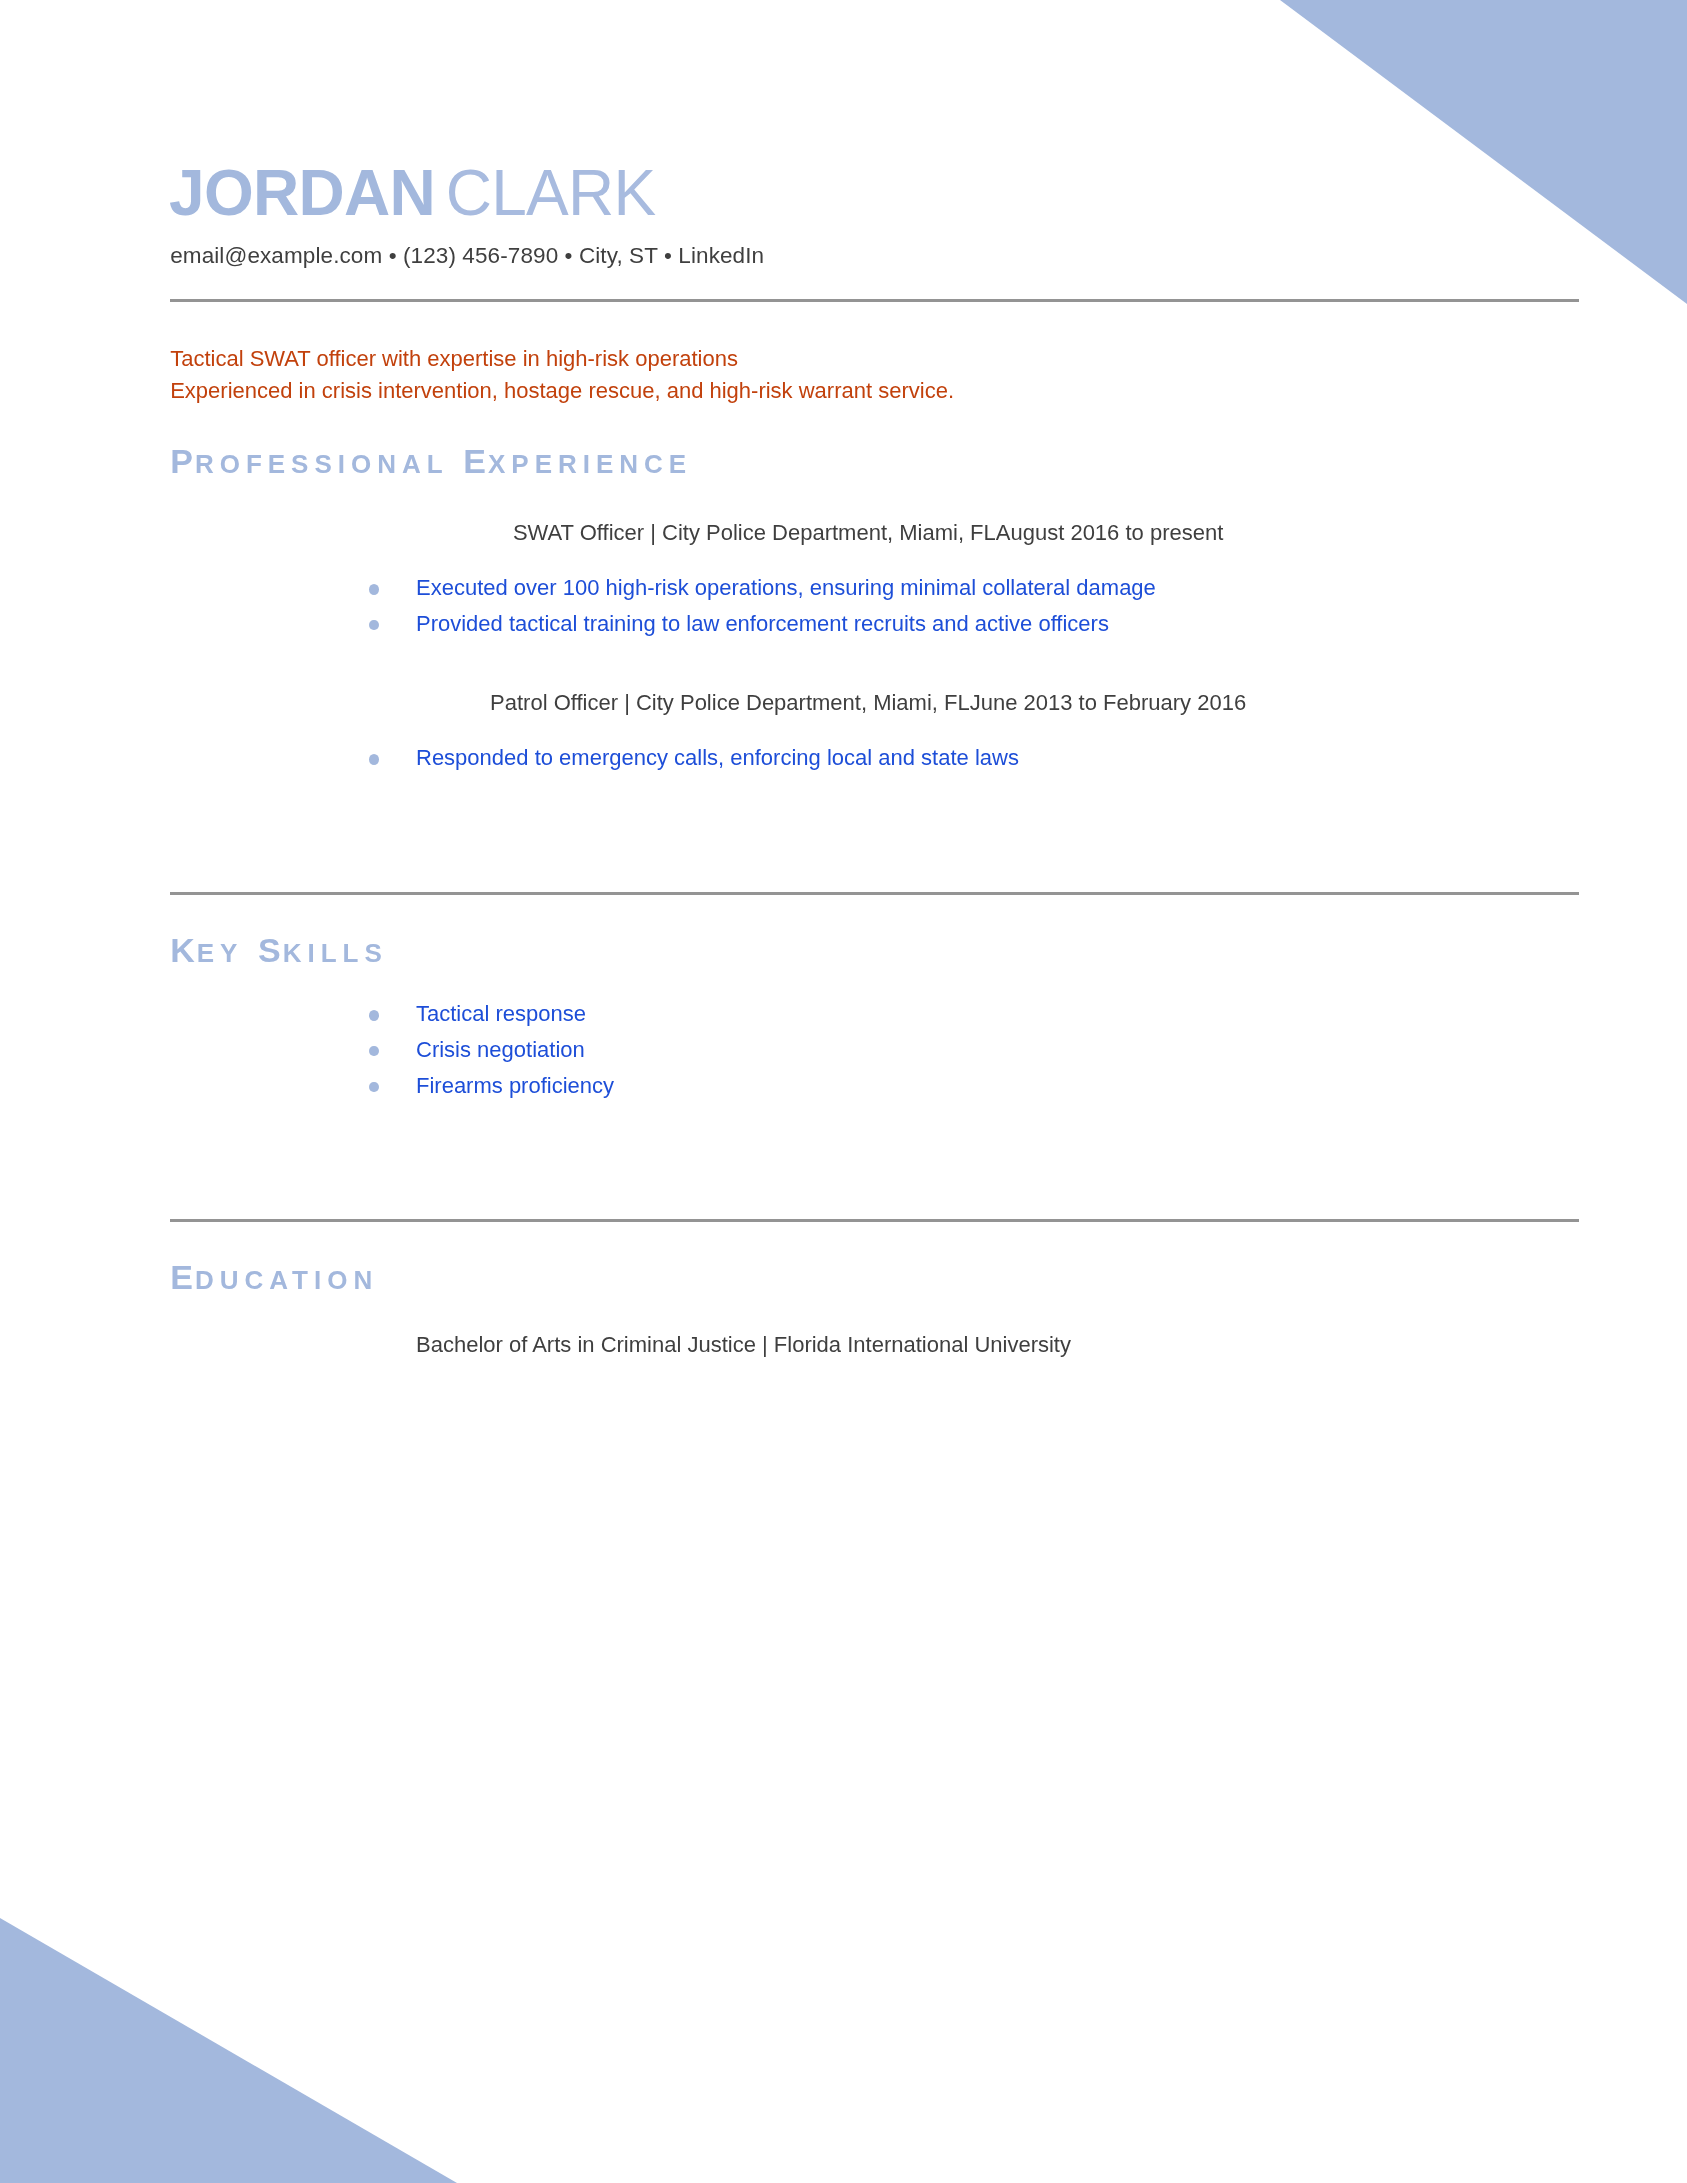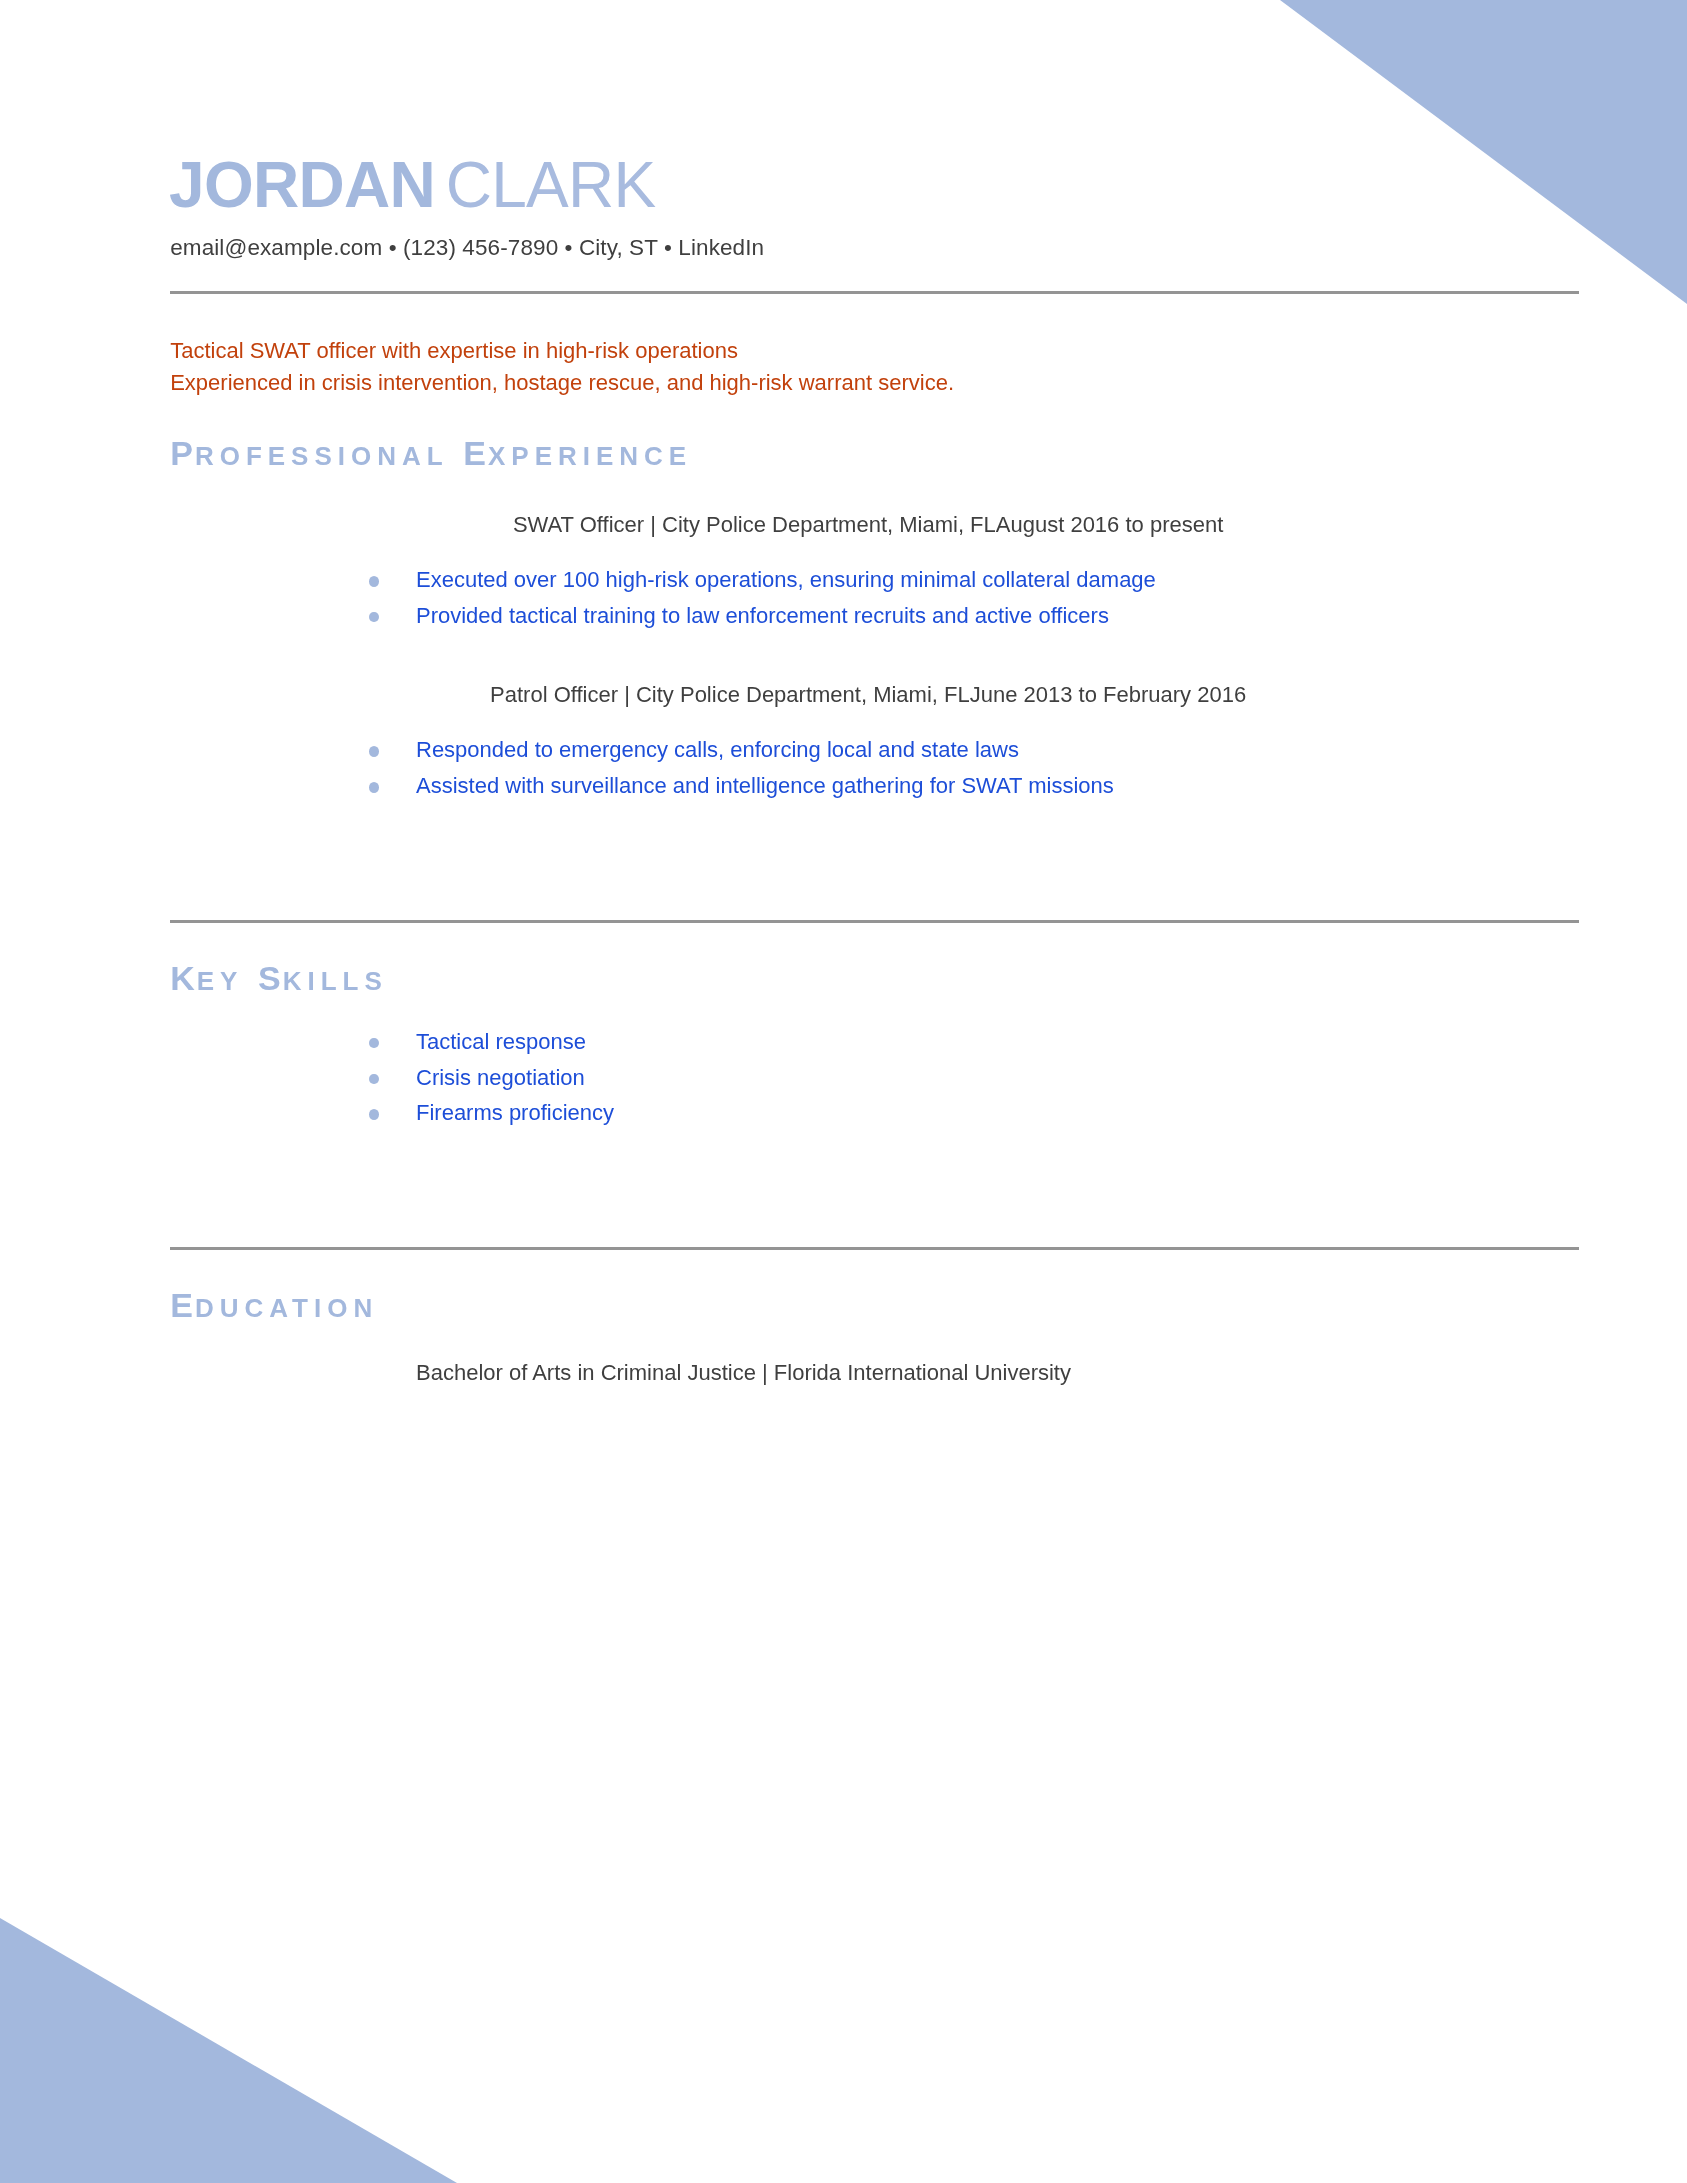--- a/index.html
+++ b/index.html
@@ -36,21 +36,21 @@
     bottom: 0;
     width: 457px;
     height: 265px;
     pointer-events: none;
   }
 
   
   .content {
     position: absolute;
     left: 157px;
-    top: 0;
+    top: 8px;
     width: 1424px;
   }
 
   
   .name-block {
     padding-top: 153px;
   }
   .name {
     font-size: 64px;
     line-height: 1.0;
@@ -217,21 +217,20 @@
       <li>Executed over 100 high-risk operations, ensuring minimal collateral damage</li>
       <li>Provided tactical training to law enforcement recruits and active officers</li>
     </ul>
 
     <div class="entry entry-next">
       <span class="entry-title">Patrol Officer | City Police Department, Miami, FL</span>
       <span class="entry-date">June 2013 to February 2016</span>
     </div>
     <ul class="bullets">
       <li>Responded to emergency calls, enforcing local and state laws</li>
-      <li>Assisted with surveillance and intelligence gathering for SWAT missions</li>
     </ul>
 
     <div class="exp-gap"></div>
     <div class="rule rule-section"></div>
 
     <div class="section-heading">
       <span class="cap">K</span><span class="sm">EY</span><span class="wordgap"></span><span class="cap">S</span><span class="sm">KILLS</span>
     </div>
 
     <ul class="bullets bullets-skills">

